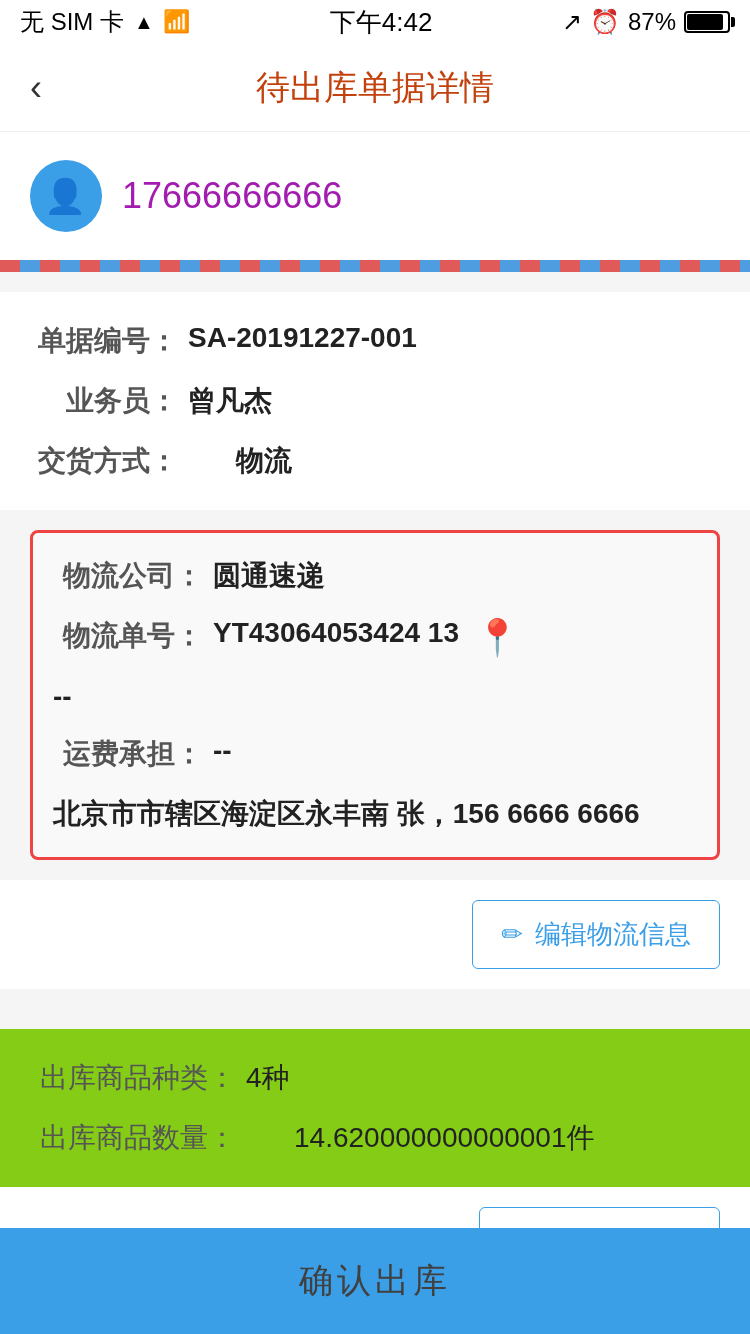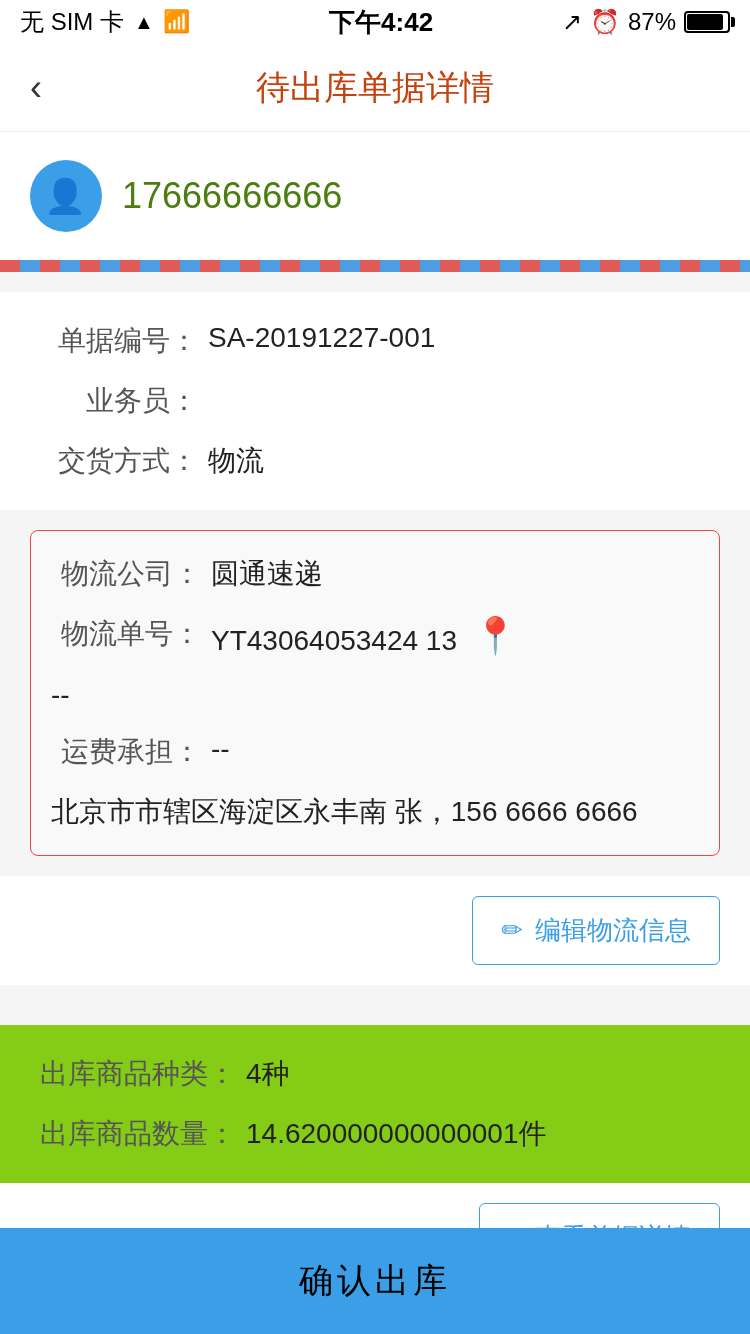--- a/index.html
+++ b/index.html
@@ -20,21 +20,21 @@
       height: 44px;
       background: #fff;
       display: flex;
       align-items: center;
       justify-content: space-between;
       padding: 0 20px;
       font-size: 24px;
       color: #000;
     }
     .status-left { display: flex; align-items: center; gap: 10px; }
-    .status-center { font-weight: 700; font-size: 26px; margin-left: 9px; }
+    .status-center { font-weight: 400; font-size: 26px; margin-left: 9px; }
     .status-right { display: flex; align-items: center; gap: 8px; font-size: 24px; }
     .battery-icon {
       width: 46px; height: 22px; border: 2px solid #000; border-radius: 4px; position: relative; display: inline-block;
     }
     .battery-icon::after {
       content: ''; position: absolute; right: -7px; top: 50%; transform: translateY(-50%);
       width: 4px; height: 10px; background: #000; border-radius: 0 2px 2px 0;
     }
     .battery-fill {
       position: absolute; left: 1px; top: 1px; bottom: 1px;
@@ -91,69 +91,71 @@
       width: 72px; height: 72px;
       background: #3b9fe8;
       border-radius: 50%;
       display: flex; align-items: center; justify-content: center;
       color: #fff; font-size: 34px;
       flex-shrink: 0;
     }
     .customer-phone {
       font-size: 36px;
       font-weight: 500;
-      color: #4d7c0f;
+      color: #a21caf;
     }
 
     
     .section-gap { height: 20px; background: #f5f5f5; }
 
     
     .info-section {
       background: #fff;
-      padding: 30px 48px;
+      padding: 30px 28px;
+      font-weight: bold;
     }
     .info-row {
       display: flex;
       align-items: flex-start;
       margin-bottom: 22px;
       font-size: 28px;
     }
-    .info-row:last-child { margin-bottom: 0; }
+    .info-row:last-child { margin-bottom: 0; gap: 48px; }
     .info-label {
       color: #555;
       min-width: 160px;
       text-align: right;
       flex-shrink: 0;
       padding-right: 10px;
     }
     .info-value {
       color: #222;
       flex: 1;
       word-break: break-all;
     }
     .info-value.with-icon {
       display: flex;
-      align-items: flex-end;
+      align-items: flex-start;
       gap: 16px;
     }
     .location-icon {
       color: #3b9fe8;
       font-size: 36px;
       cursor: pointer;
       flex-shrink: 0;
     }
 
     
     .logistics-card {
       background: #f9f9f9;
-      border: 1px solid #ef4444;
+      border: 3px solid #ef4444;
       border-radius: 8px;
       margin: 20px 30px;
       padding: 24px 20px;
+      font-weight: bold;
     }
 
     
     .edit-button-row {
       display: flex;
       justify-content: flex-end;
       padding: 20px 30px;
       background: #fff;
     }
     .edit-button {
@@ -202,21 +204,21 @@
       position: fixed;
       bottom: 0;
       left: 0;
       width: 750px;
       background: #3b9fe8;
       padding: 30px 0;
       text-align: center;
     }
     .confirm-button {
       font-size: 34px;
-      color: #000000;
+      color: #404040;
       font-weight: 500;
       letter-spacing: 4px;
       cursor: pointer;
     }
 
     
     .page {
       display: flex;
       flex-direction: column;
       min-height: 1334px;
@@ -261,20 +263,21 @@
 
   <div class="section-gap"></div>
 
   <div class="info-section">
     <div class="info-row">
       <span class="info-label">单据编号：</span>
       <span class="info-value">SA-20191227-001</span>
     </div>
     <div class="info-row">
       <span class="info-label">业务员：</span>
+      <span class="info-value">曾凡杰</span>
     </div>
     <div class="info-row">
       <span class="info-label">交货方式：</span>
       <span class="info-value">物流</span>
     </div>
   </div>
 
   <div class="logistics-card">
     <div class="info-row">
       <span class="info-label">物流公司：</span>

